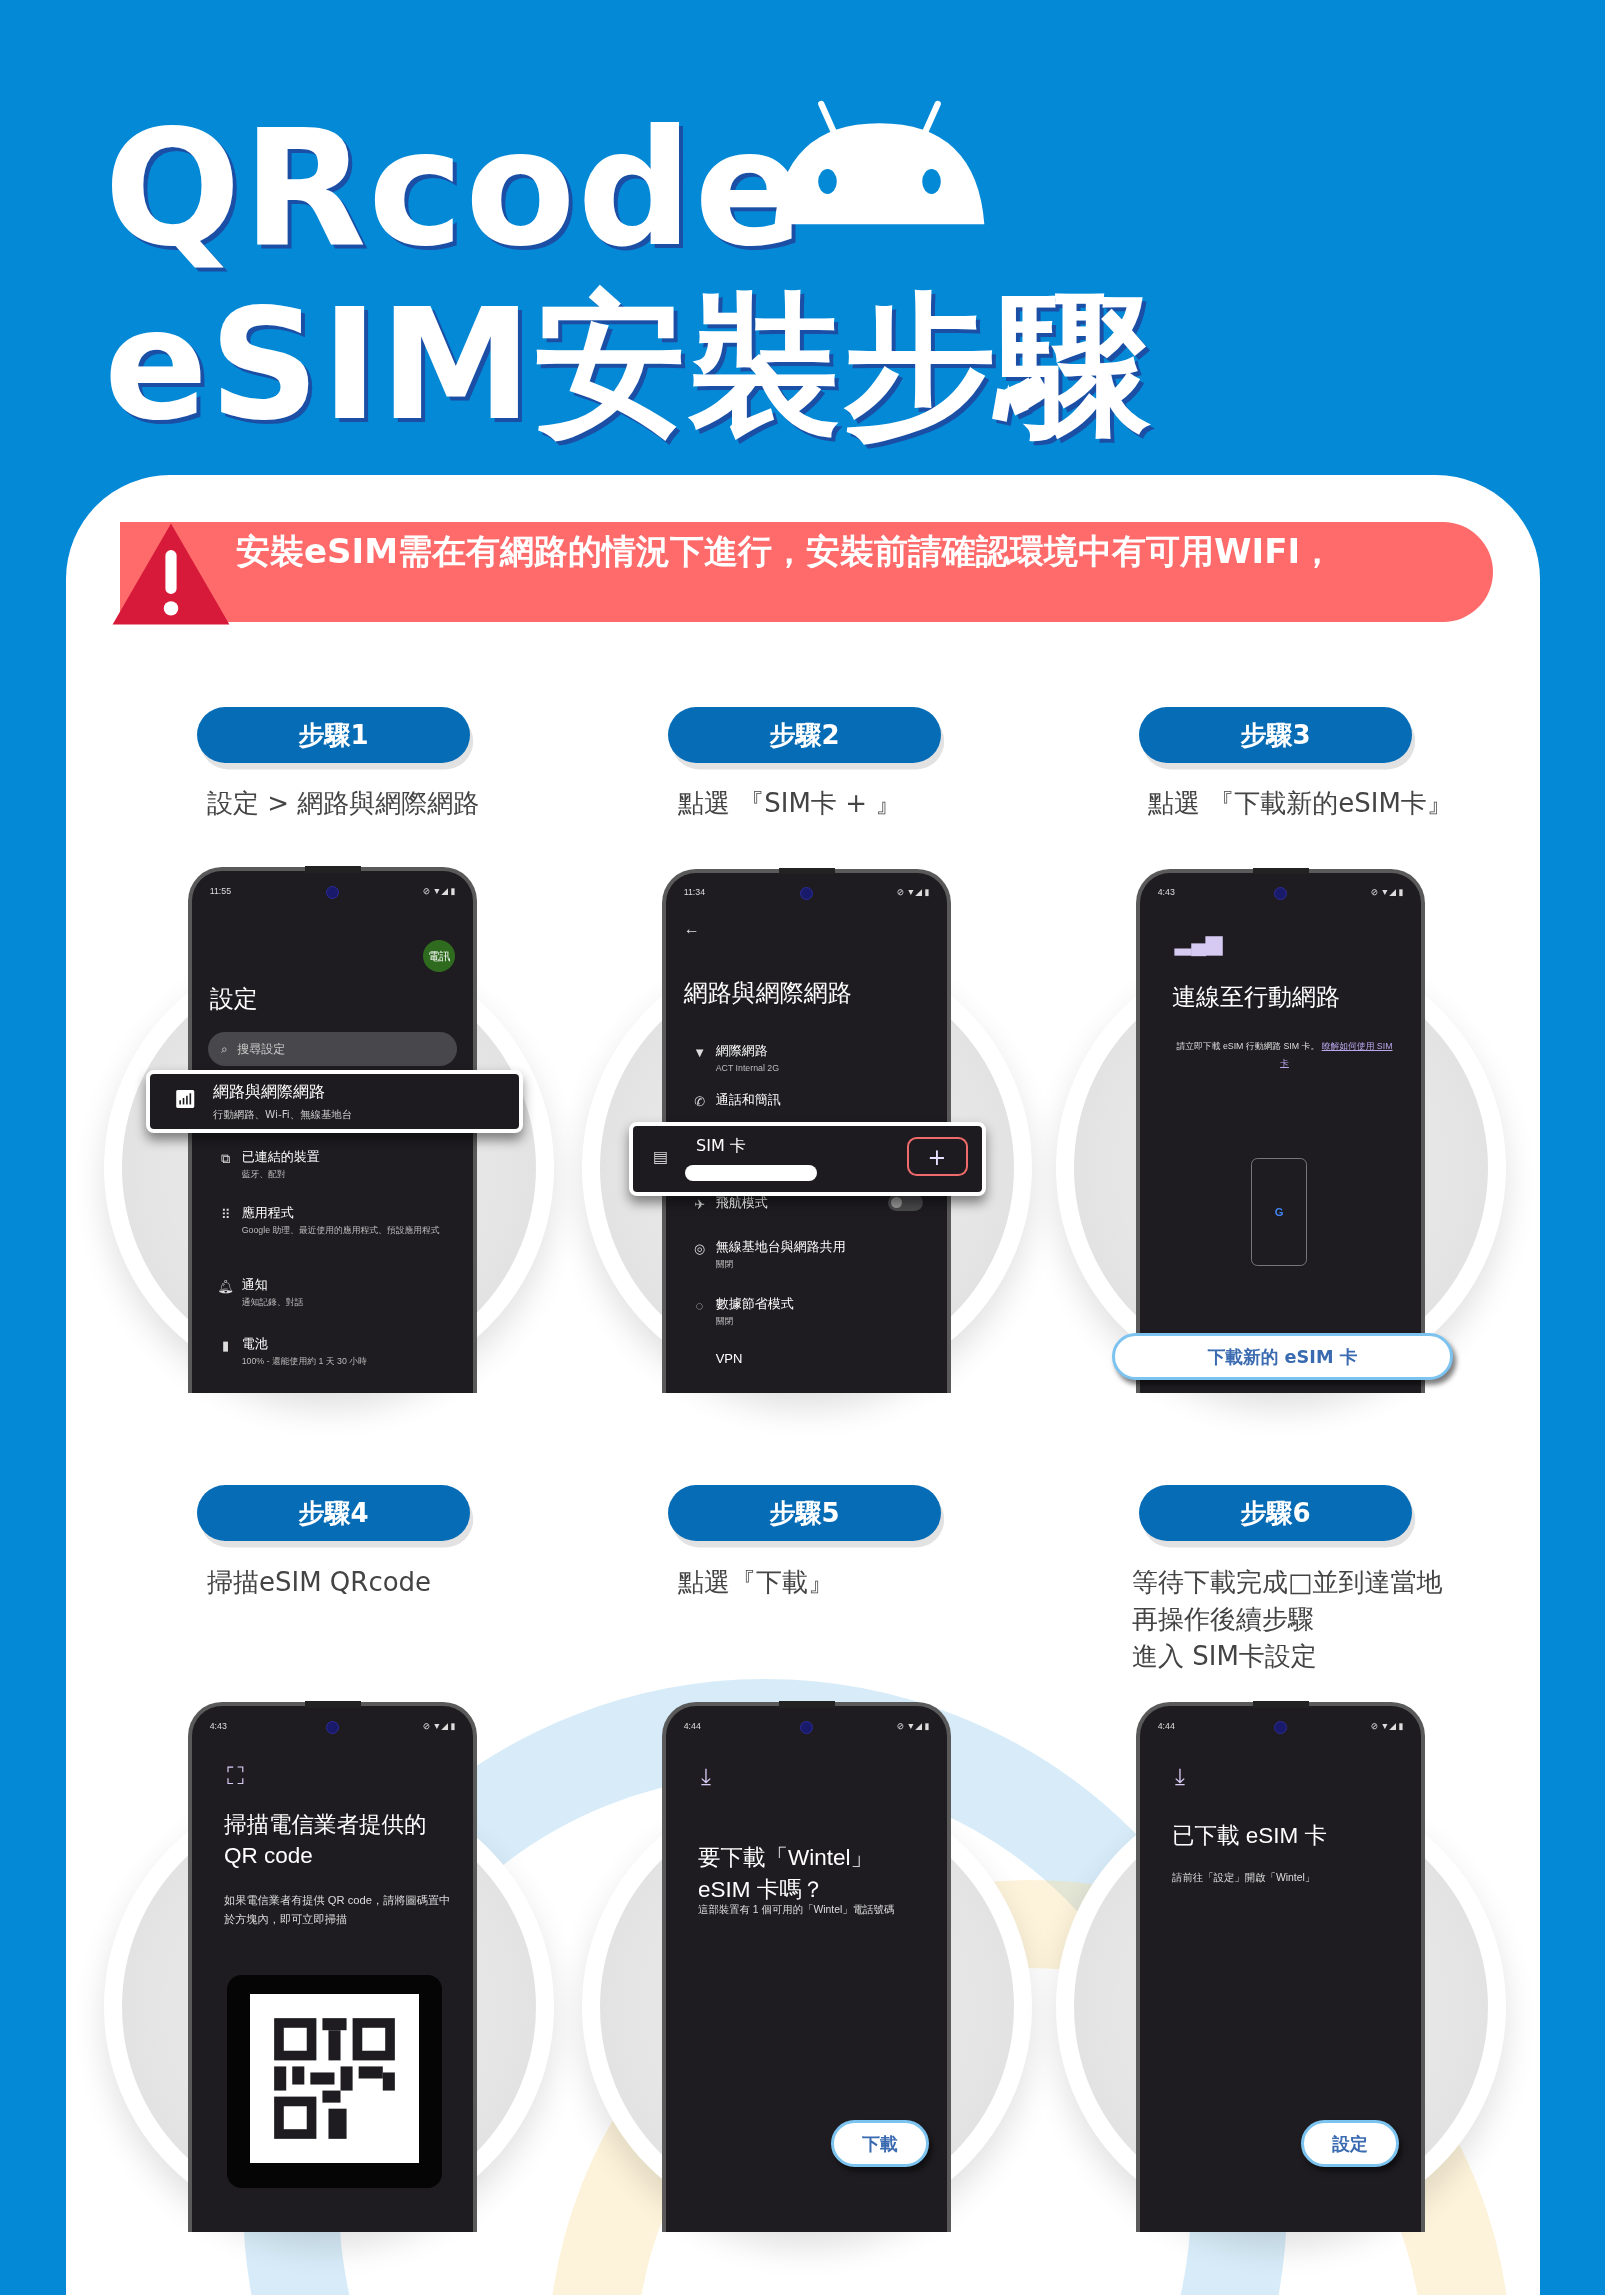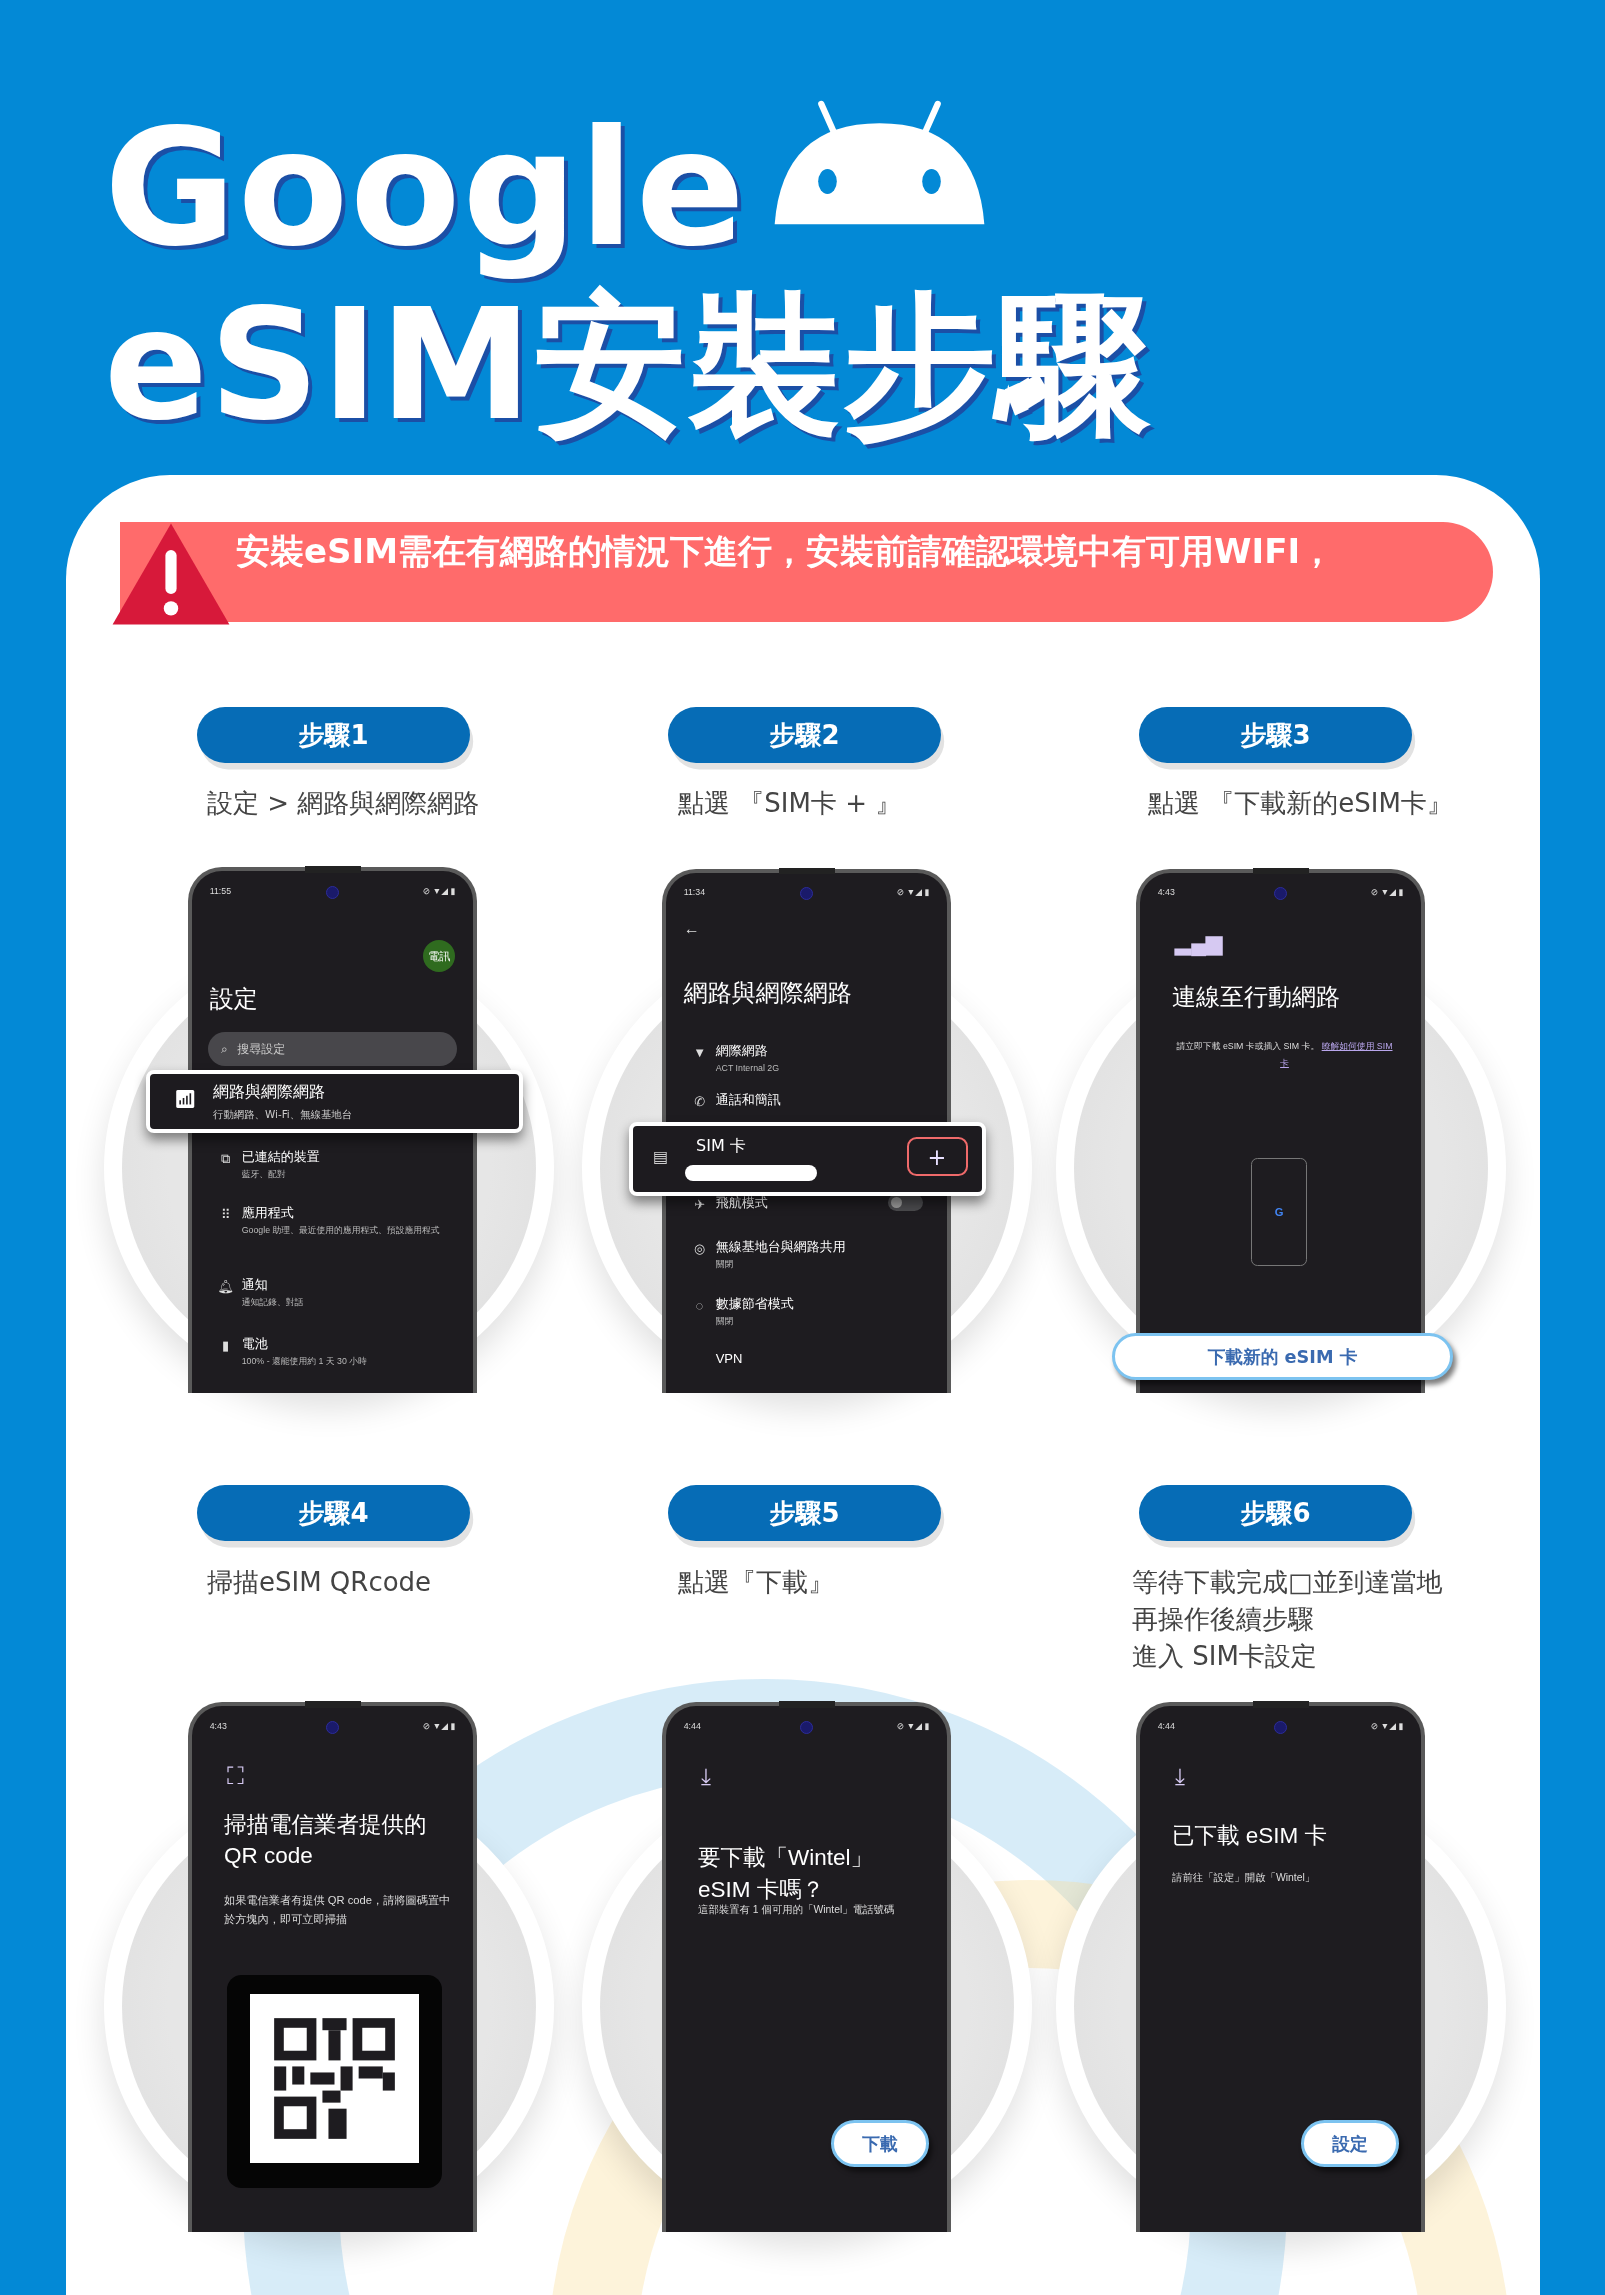--- a/index.html
+++ b/index.html
@@ -27,21 +27,21 @@
   .row .ic { width: 32px; font-size: 13px; color: #ddd; text-align: center; padding-top: 3.2px; }
   .row .t1 { font-size: 13px; color: #fff; }
   .row .t2 { font-size: 8.8px; color: #bbb; margin-top: 3.2px; }
   .highlight { position: absolute; background: #1d1b1f; border: 4px solid #fff; border-radius: 8px; box-shadow: 0 6.4px 11.2px rgba(0,0,0,0.45); color: #fff; }
   .btn-pill { position: absolute; background: #fff; border: 3.2px solid #7cc3f0; border-radius: 32px; color: #3a6ab0; font-weight: bold; display: flex; align-items: center; justify-content: center; box-shadow: 3.2px 4.8px 4.8px rgba(0,0,0,0.5); }
   .lavender { color: #d6c9f2; }
 </style>
 </head>
 <body>
 
-<div class="title t1">Google</div>
+<div class="title t1">QRcode</div>
 <svg class="android" viewBox="0 0 290 170">
   <line x1="70" y1="5" x2="90" y2="50" stroke="#fff" stroke-width="8" stroke-linecap="round"></line>
   <line x1="220" y1="5" x2="200" y2="50" stroke="#fff" stroke-width="8" stroke-linecap="round"></line>
   <path d="M10 160 Q20 30 145 30 Q270 30 280 160 Z" fill="#fff" stroke="#1b4fa6" stroke-width="0"></path>
   <ellipse cx="78" cy="105" rx="12" ry="16" fill="#0389d6"></ellipse>
   <ellipse cx="212" cy="105" rx="12" ry="16" fill="#0389d6"></ellipse>
 </svg>
 <div class="title t2">eSIM安裝步驟</div>
 
 <div class="card">
@@ -203,21 +203,21 @@
   <div class="phone" style="left:80px;top:9.6px;width:289px;height:562px;">
     <div class="notch"></div>
     <div class="status">
         <span>4:43</span>
         <span>⊘ ▼◢ ▮</span>
       </div>
     <div class="cam"></div>
     <div class="lavender" style="position:absolute;left:35px;top:58px;font-size:21px;font-weight:bold;">▂▄▆</div>
     <div class="p-title" style="left:32px;top:108px;">連線至行動網路</div>
     <div style="position:absolute;left:32px;right:24px;top:165px;font-size:8.8px;color:#ddd;text-align:center;line-height:17.7px;">
-      <span>請立即下載 eSIM 卡或插入 SIM 卡。</span>
+      <span>請立即下載 eSIM 行動網路 SIM 卡。</span>
       <span style="color:#b9a6ec;text-decoration:underline;">瞭解如何使用 SIM 卡</span>
     </div>
     <div style="position:absolute;left:111px;top:285px;width:56px;height:108px;border:1.6px solid #777;border-radius:6.4px;display:flex;align-items:center;justify-content:center;font-weight:bold;font-size:11.2px;color:#4285f4;">G</div>
   </div>
 </div>
 <div class="btn-pill" style="left:1112px;top:1333px;width:341px;height:47px;font-size:17.7px;">下載新的 eSIM 卡</div>
 
 <div class="circle" style="left:104px;top:1782px;">
     <div class="circle-inner"></div>
   </div>

